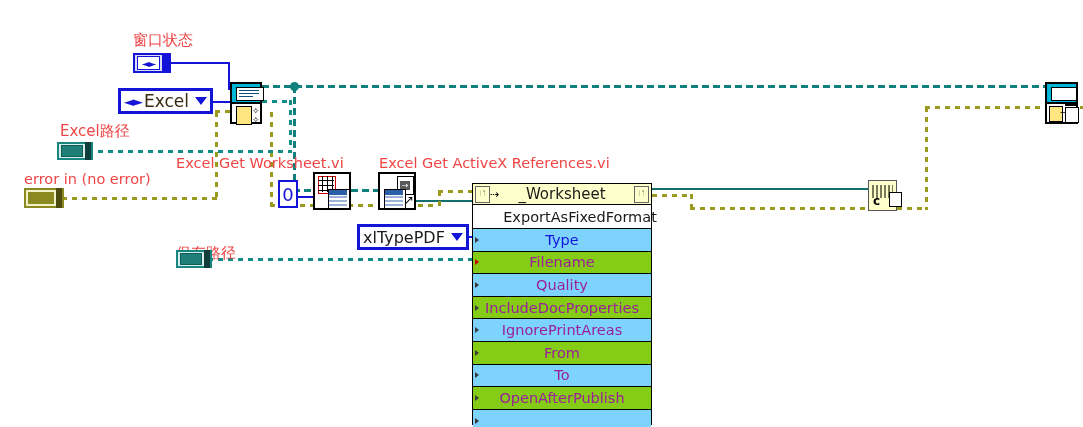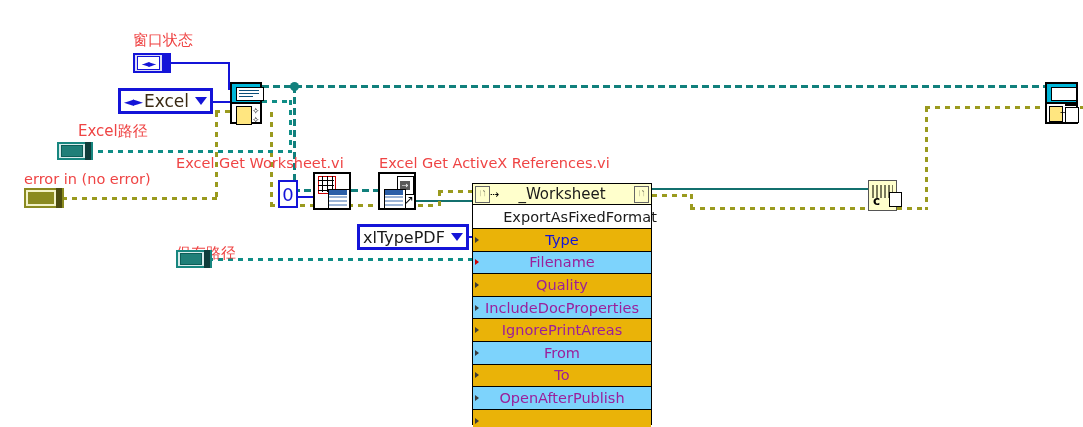--- a/index.html
+++ b/index.html
@@ -54,24 +54,24 @@
   .icon-doc{position:absolute;width:14px;height:17px;background:#ffe680;border:1px solid #000;}
 
   
   .pnode{position:absolute;box-sizing:border-box;border:1px solid #000;background:#ffffcc;}
   .pn-title{height:20px;background:#ffffcc;border-bottom:1px solid #000;position:relative;
         display:flex;align-items:center;justify-content:center;}
   .pn-title .t{font-size:15px;color:#1a1a1a;}
   .pn-term{position:absolute;top:2px;width:13px;height:15px;background:#ffffcc;
         border:1px solid #666;font-size:7px;line-height:7px;color:#000;
         display:flex;flex-direction:column;align-items:center;justify-content:center;}
-  .pn-row{height:21.6px;border-bottom:1px solid #000;background:#eab308;
+  .pn-row{height:21.6px;border-bottom:1px solid #000;background:#7dd3fc;
         display:flex;align-items:center;justify-content:center;position:relative;}
   .pn-row:last-child{border-bottom:none;}
-  .pn-row.shaded{background:#7dd3fc;}
+  .pn-row.shaded{background:#84cc16;}
   .pn-row .nm{font-size:14.5px;white-space:nowrap;}
   .pn-row .tri{position:absolute;left:2px;top:50%;transform:translateY(-50%);
         width:0;height:0;border-top:3px solid transparent;border-bottom:3px solid transparent;
         border-left:4px solid #3b3b3b;}
   .pn-row .tri.red{border-left-color:#cc0000;}
   .pn-method{background:#ffffff;height:23px;border-bottom:1px solid #000;
         display:flex;align-items:center;justify-content:center;}
   .pn-method .nm{font-size:14.5px;color:#1a1a1a;margin-left:36px;}
 
   
@@ -147,21 +147,21 @@
 
   <div class="w w-path" style="left:198px;top:258px;width:276px;height:3px;"></div>
 
   <div class="w w-blue" style="left:296px;top:196px;width:18px;height:2px;"></div>
   <div class="w w-blue" style="left:168px;top:62px;width:62px;height:2px;"></div>
   <div class="w w-blue" style="left:228px;top:62px;width:2px;height:28px;"></div>
   <div class="w w-blue" style="left:186px;top:101px;width:44px;height:2px;"></div>
   <div class="w w-blue" style="left:452px;top:236px;width:22px;height:2px;"></div>
 
   <div class="lbl lbl-cn" style="left:133px;top:33px;">窗口状态</div>
-  <div class="lbl lbl-cn" style="left:78px;top:124px;">Excel路径</div>
+  <div class="lbl lbl-cn" style="left:60px;top:124px;">Excel路径</div>
   <div class="lbl" style="left:24px;top:172px;">error in (no error)</div>
   <div class="lbl lbl-cn" style="left:176px;top:246px;">保存路径</div>
   <div class="lbl" style="left:176px;top:156px;">Excel Get Worksheet.vi</div>
   <div class="lbl" style="left:379px;top:156px;">Excel Get ActiveX References.vi</div>
 
   <div class="term enum-term" style="left:133px;top:53px;">
     <div class="inner" style="background:#ffffff;position:relative;">
       <div style="position:absolute;left:50%;top:50%;transform:translate(-50%,-50%);
                   color:#1414d8;font-size:10px;letter-spacing:-1px;">◄►</div>
     </div>

